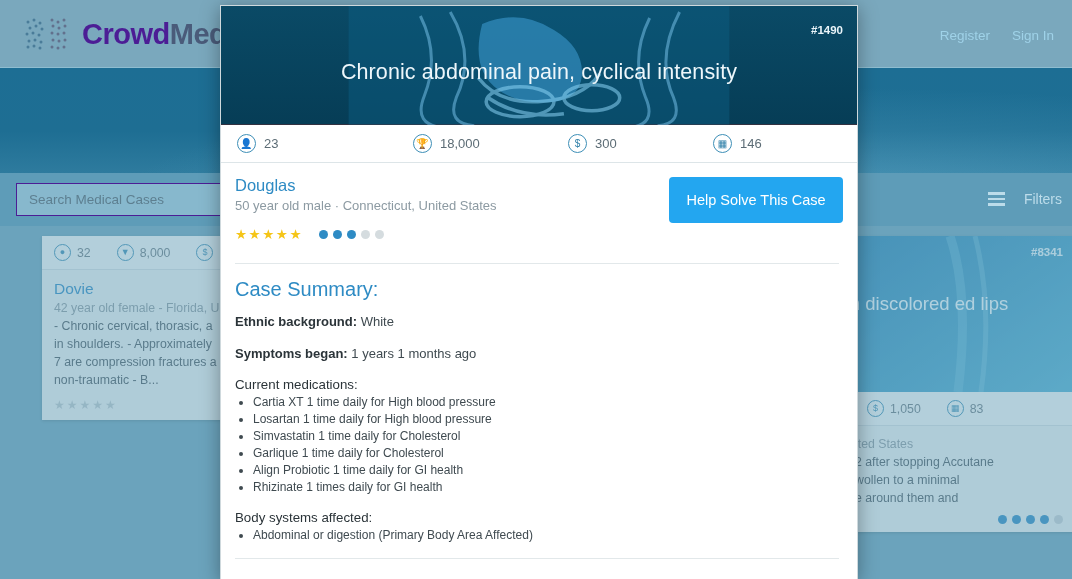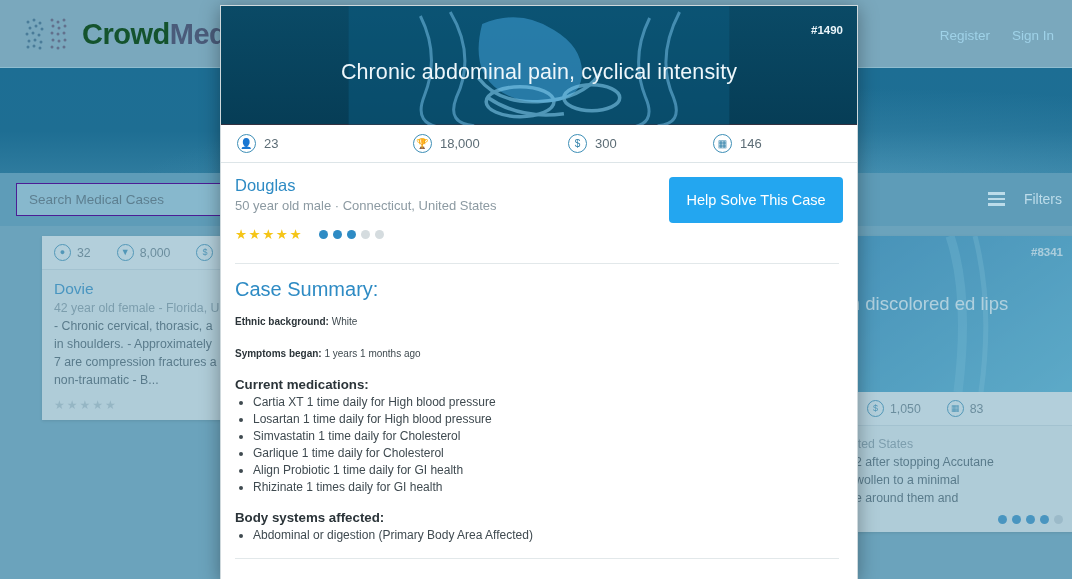--- a/index.html
+++ b/index.html
@@ -22,21 +22,21 @@
     border-bottom: 1px solid #8fbdd0;
   }
   #logo-wrap {
     position: absolute; left: 22px; top: 14px;
     display: flex; align-items: center; gap: 8px;
   }
   .logo-dots { width: 52px; height: 40px; opacity: .75; }
   #logo-text {
     font-size: 29px; font-weight: bold; letter-spacing: -0.5px;
   }
-  #logo-text .crowd { color: #14532d; }
+  #logo-text .crowd { color: #4c1d95; }
   #logo-text .med   { color: #4a5b7a; }
 
   #topnav-links {
     position: absolute; right: 18px; top: 28px;
     display: flex; gap: 22px;
   }
   #topnav-links a {
     color: #9fd2e8; font-size: 13.5px; text-decoration: none;
   }
 
@@ -186,23 +186,23 @@
     border: none; border-radius: 4px;
     font-size: 14.5px; font-family: inherit;
     cursor: pointer;
   }
 
   #modal-body {
     padding: 0 18px 0 14px;
   }
   #divider-top { height:1px; background:#e2e8ea; margin: 4px 0 14px 0; }
   #case-summary-h { color:#2e8bc4; font-size: 20px; margin-bottom: 12px; }
-  .kv { font-size: 10px; color:#3f4a50; margin-bottom: 14px; line-height:18px; }
+  .kv { font-size: 13px; color:#3f4a50; margin-bottom: 14px; line-height:18px; }
   .kv b { color:#2b3439; }
-  .sec-h { font-size: 13.3px; font-weight: bold; color:#2b3439; margin-bottom: 2px; }
+  .sec-h { font-size: 13.3px; font-weight: normal; color:#2b3439; margin-bottom: 2px; }
   ul.meds, ul.bodysys { margin: 0 0 14px 18px; }
   ul.meds li, ul.bodysys li {
     font-size: 12px; color:#3f4a50; line-height: 17px;
   }
   #divider-bottom { height:1px; background:#e2e8ea; margin-top: 10px; }
 </style>
 </head>
 <body>
 
 <div id="page">

